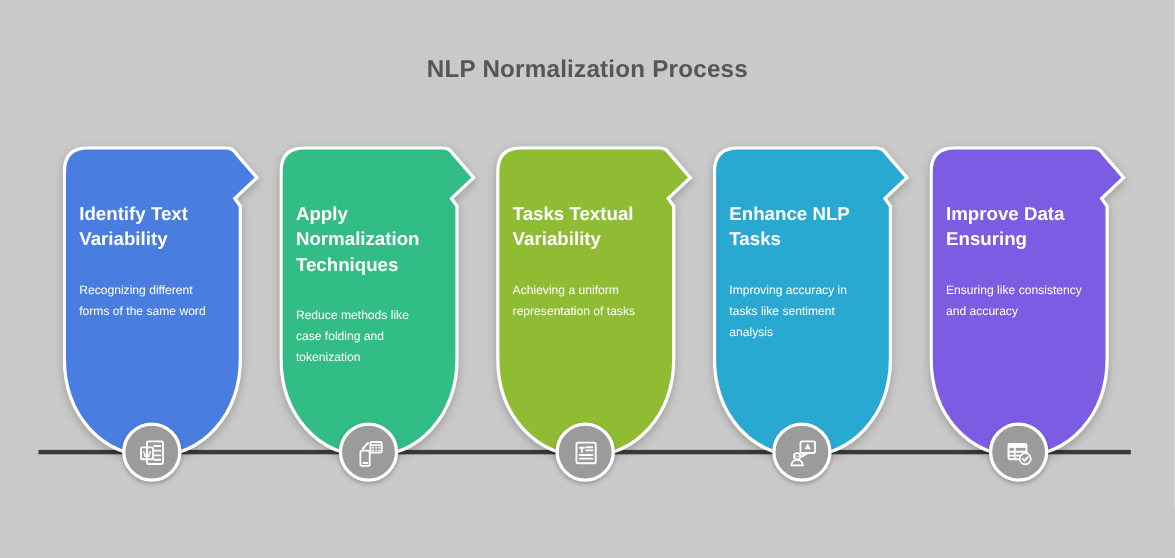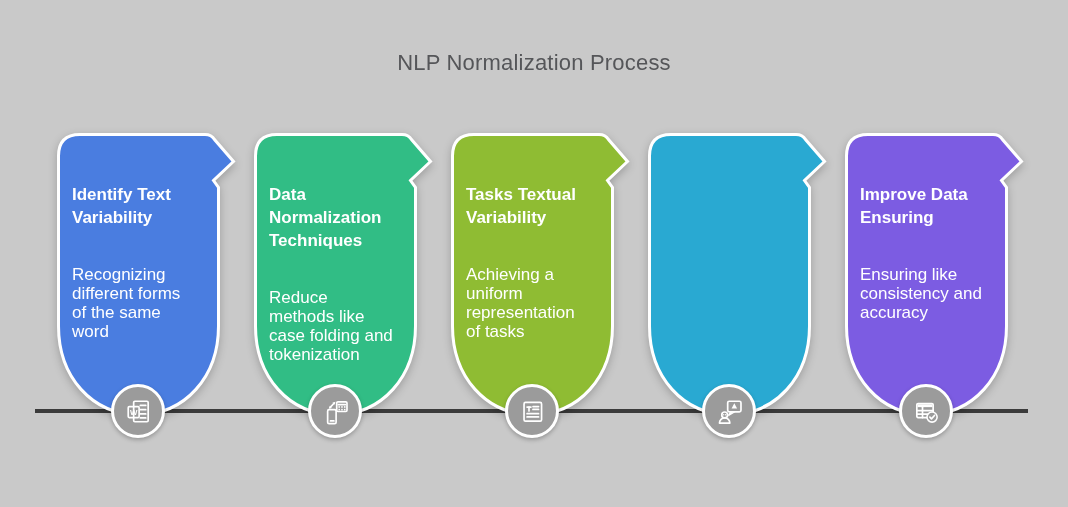--- a/index.html
+++ b/index.html
@@ -1,36 +1,36 @@
 <!DOCTYPE html>
 <html><head>
 <meta charset="utf-8">
 <style>
   html,body{margin:0;padding:0;}
   body{font-family:"Liberation Sans",sans-serif;}
   .canvas{position:relative;width:1068px;height:507px;background:#c9c9c9;overflow:hidden;}
 
   .main-title{
     position:absolute;top:50px;left:0;width:100%;
-    text-align:center;font-size:22px;font-weight:normal;color:#555659;
+    text-align:center;font-size:22px;font-weight:bold;color:#555659;
     letter-spacing:.2px;margin:0;
   }
 
   .timeline-line{
     position:absolute;left:35px;top:409px;width:993px;height:4px;
     background:#3b3b3b;z-index:1;
   }
 
   .card{position:absolute;top:133px;width:181px;height:284px;z-index:2;}
   .card-shape{position:absolute;left:0;top:0;
     filter:drop-shadow(0 3px 4px rgba(0,0,0,0.22));}
   .card-shape path{stroke:#ffffff;stroke-width:3;}
   .card-content{position:absolute;left:15px;top:50px;width:136px;color:#ffffff;}
   .card-title{font-size:17px;font-weight:bold;line-height:23px;}
-  .card-desc{margin-top:36px;font-size:17px;line-height:19px;width:124px;}
+  .card-desc{margin-top:26px;font-size:11px;line-height:19px;width:124px;}
 
   .icon-circle{
     position:absolute;top:384px;width:54px;height:54px;box-sizing:border-box;
     background:#9b9b9b;border:3px solid #ffffff;border-radius:50%;
     display:flex;align-items:center;justify-content:center;z-index:3;
     box-shadow:0 2px 4px rgba(0,0,0,0.25);
   }
   .icon-circle svg{width:29px;height:29px;}
   .icn{stroke:#ffffff;stroke-width:1.4;fill:none;stroke-linecap:round;stroke-linejoin:round;}
   .icn-fill{fill:#ffffff;stroke:none;}
@@ -53,39 +53,43 @@
       <div class="card-title">Identify Text Variability</div>
       <div class="card-desc">Recognizing different forms of the same word</div>
     </div>
   </div>
 
   <div class="card" style="left:254px">
     <svg class="card-shape" width="181" height="284" viewBox="0 0 181 284">
       <path d="M 23 1.5 L 148 1.5 Q 154.5 1.5 157.5 6.5 L 176.5 28.5 L 156.5 47.5 L 161.5 54.5 L 161.5 193 C 161.5 244 128 281.5 81.5 281.5 C 35 281.5 1.5 244 1.5 193 L 1.5 23 Q 1.5 1.5 23 1.5 Z" fill="#31bd85"></path>
     </svg>
     <div class="card-content">
-      <div class="card-title">Data Normalization Techniques</div>
+      <div class="card-title">Apply Normalization Techniques</div>
       <div class="card-desc">Reduce methods like case folding and tokenization</div>
     </div>
   </div>
 
   <div class="card" style="left:451px">
     <svg class="card-shape" width="181" height="284" viewBox="0 0 181 284">
       <path d="M 23 1.5 L 148 1.5 Q 154.5 1.5 157.5 6.5 L 176.5 28.5 L 156.5 47.5 L 161.5 54.5 L 161.5 193 C 161.5 244 128 281.5 81.5 281.5 C 35 281.5 1.5 244 1.5 193 L 1.5 23 Q 1.5 1.5 23 1.5 Z" fill="#8fbc33"></path>
     </svg>
     <div class="card-content">
       <div class="card-title">Tasks Textual Variability</div>
       <div class="card-desc">Achieving a uniform representation of tasks</div>
     </div>
   </div>
 
   <div class="card" style="left:648px">
     <svg class="card-shape" width="181" height="284" viewBox="0 0 181 284">
       <path d="M 23 1.5 L 148 1.5 Q 154.5 1.5 157.5 6.5 L 176.5 28.5 L 156.5 47.5 L 161.5 54.5 L 161.5 193 C 161.5 244 128 281.5 81.5 281.5 C 35 281.5 1.5 244 1.5 193 L 1.5 23 Q 1.5 1.5 23 1.5 Z" fill="#29a9d2"></path>
     </svg>
+    <div class="card-content">
+      <div class="card-title">Enhance NLP Tasks</div>
+      <div class="card-desc">Improving accuracy in tasks like sentiment analysis</div>
+    </div>
   </div>
 
   <div class="card" style="left:845px">
     <svg class="card-shape" width="181" height="284" viewBox="0 0 181 284">
       <path d="M 23 1.5 L 148 1.5 Q 154.5 1.5 157.5 6.5 L 176.5 28.5 L 156.5 47.5 L 161.5 54.5 L 161.5 193 C 161.5 244 128 281.5 81.5 281.5 C 35 281.5 1.5 244 1.5 193 L 1.5 23 Q 1.5 1.5 23 1.5 Z" fill="#7c5ce2"></path>
     </svg>
     <div class="card-content">
       <div class="card-title">Improve Data Ensuring</div>
       <div class="card-desc">Ensuring like consistency and accuracy</div>
     </div>

